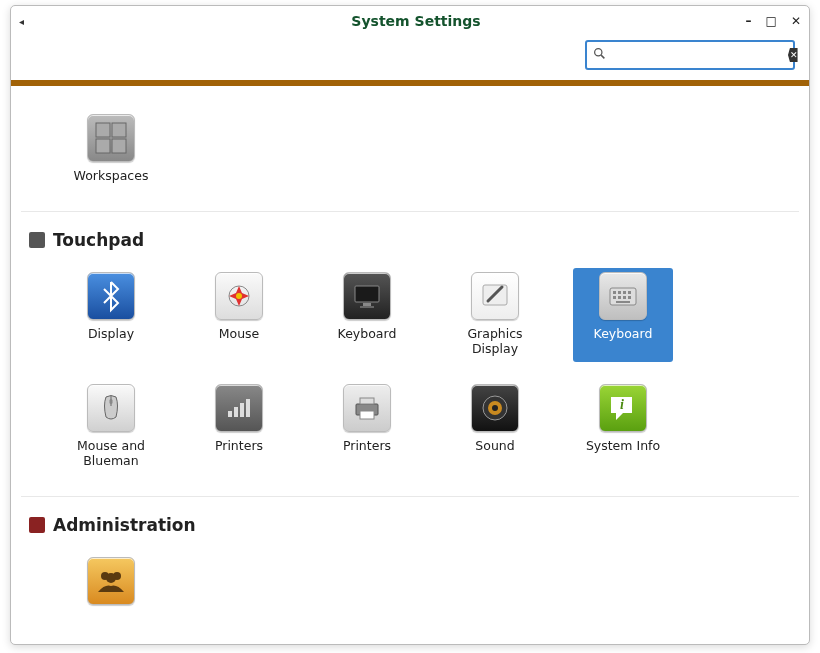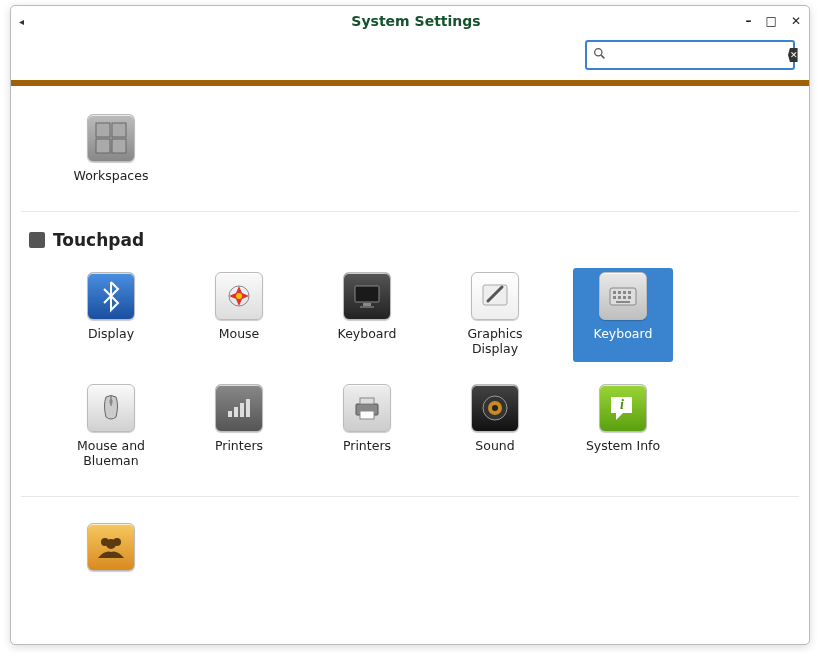--- a/index.html
+++ b/index.html
@@ -218,20 +218,24 @@
                 </svg>
             </div>
             <div class="label">System Info</div>
           </div>
         </div>
       </div>
 
       <hr class="section-hr">
 
       <div class="section">
+        <div class="section-header">
+          <div class="sh-icon admin"></div>
+          <h2>Administration</h2>
+        </div>
         <div class="grid">
           <div class="item ic-users">
             <div class="icon-box">
               <svg viewBox="0 0 34 34">
                   <g fill="#5a3a10">
                     <circle cx="11" cy="12" r="4"></circle>
                     <circle cx="23" cy="12" r="4"></circle>
                     <circle cx="17" cy="14" r="5"></circle>
                     <path d="M4 28 Q11 20 17 22 Q23 20 30 28 Z"></path>
                   </g>

